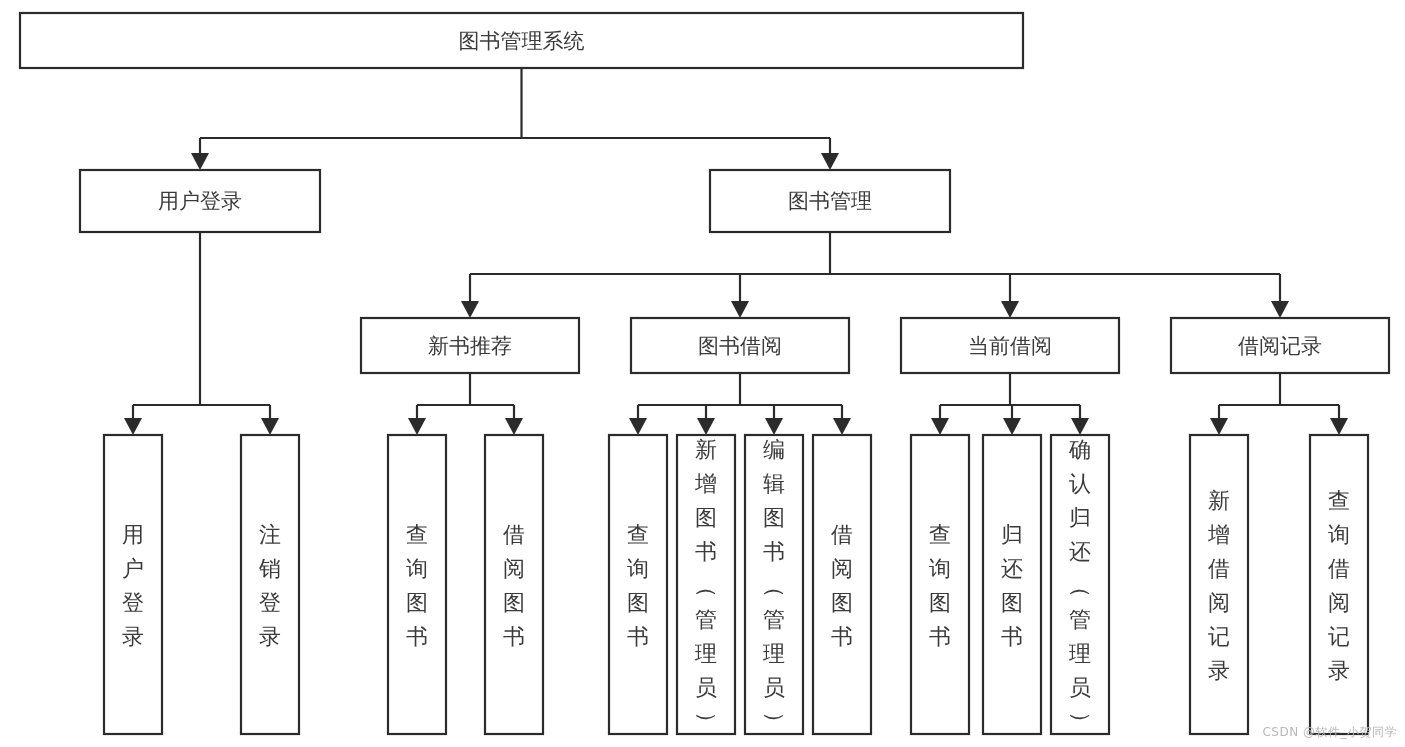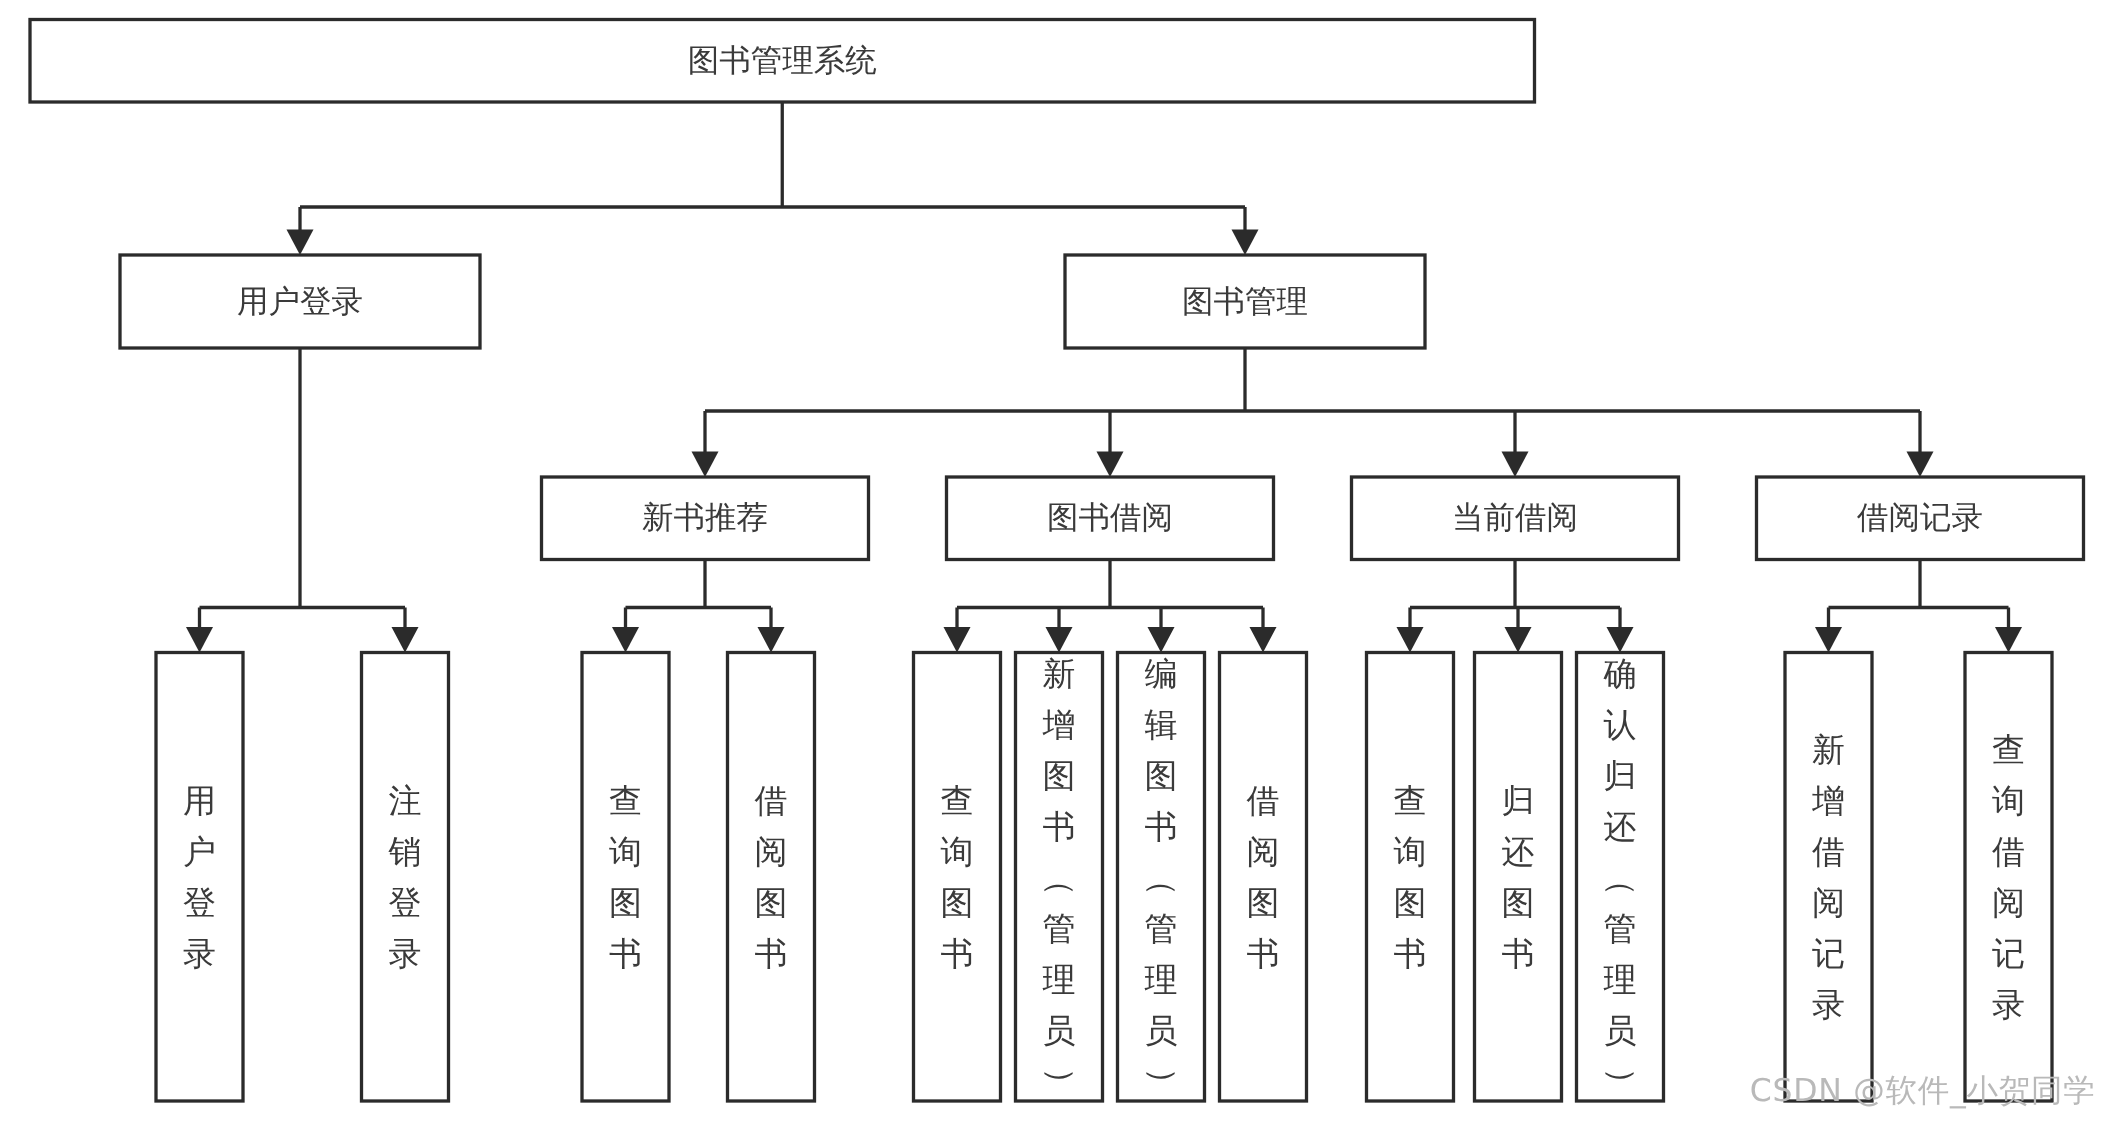--- a/index.html
+++ b/index.html
@@ -47,21 +47,21 @@
     font-size: 22px;
     fill: #3a3a3a;
     text-anchor: middle;
     dominant-baseline: middle;
   }
   .watermark {
     position: absolute;
     right: 8px;
     bottom: 6px;
     font-family: "DejaVu Sans", "Liberation Sans", sans-serif;
-    font-size: 21px;
+    font-size: 12px;
     color: #b9b9b9;
     letter-spacing: 0.5px;
     white-space: nowrap;
     pointer-events: none;
     margin-top: 36px;
   }
 </style>
 </head>
 <body>
 

